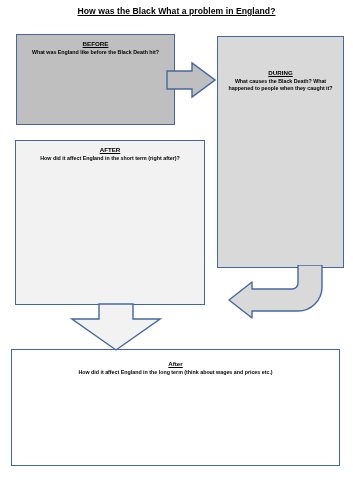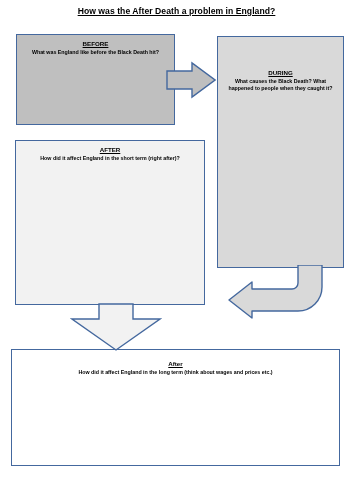--- a/index.html
+++ b/index.html
@@ -120,21 +120,21 @@
     width: 92px;
     height: 49px;
     z-index: 5;
   }
 </style>
 </head>
 <body>
 
 <div id="worksheet">
 
-  <div id="page-title">How was the After Death a problem in England?</div>
+  <div id="page-title">How was the Black What a problem in England?</div>
 
   <div class="box" id="box-before">
     <div class="box-heading">BEFORE</div>
     <div class="box-prompt">What was England like before the Black Death hit?</div>
   </div>
 
   <div class="box" id="box-during">
     <div class="box-heading">DURING</div>
     <div class="box-prompt">What causes the Black Death? What happened to people when they caught it?</div>
   </div>

